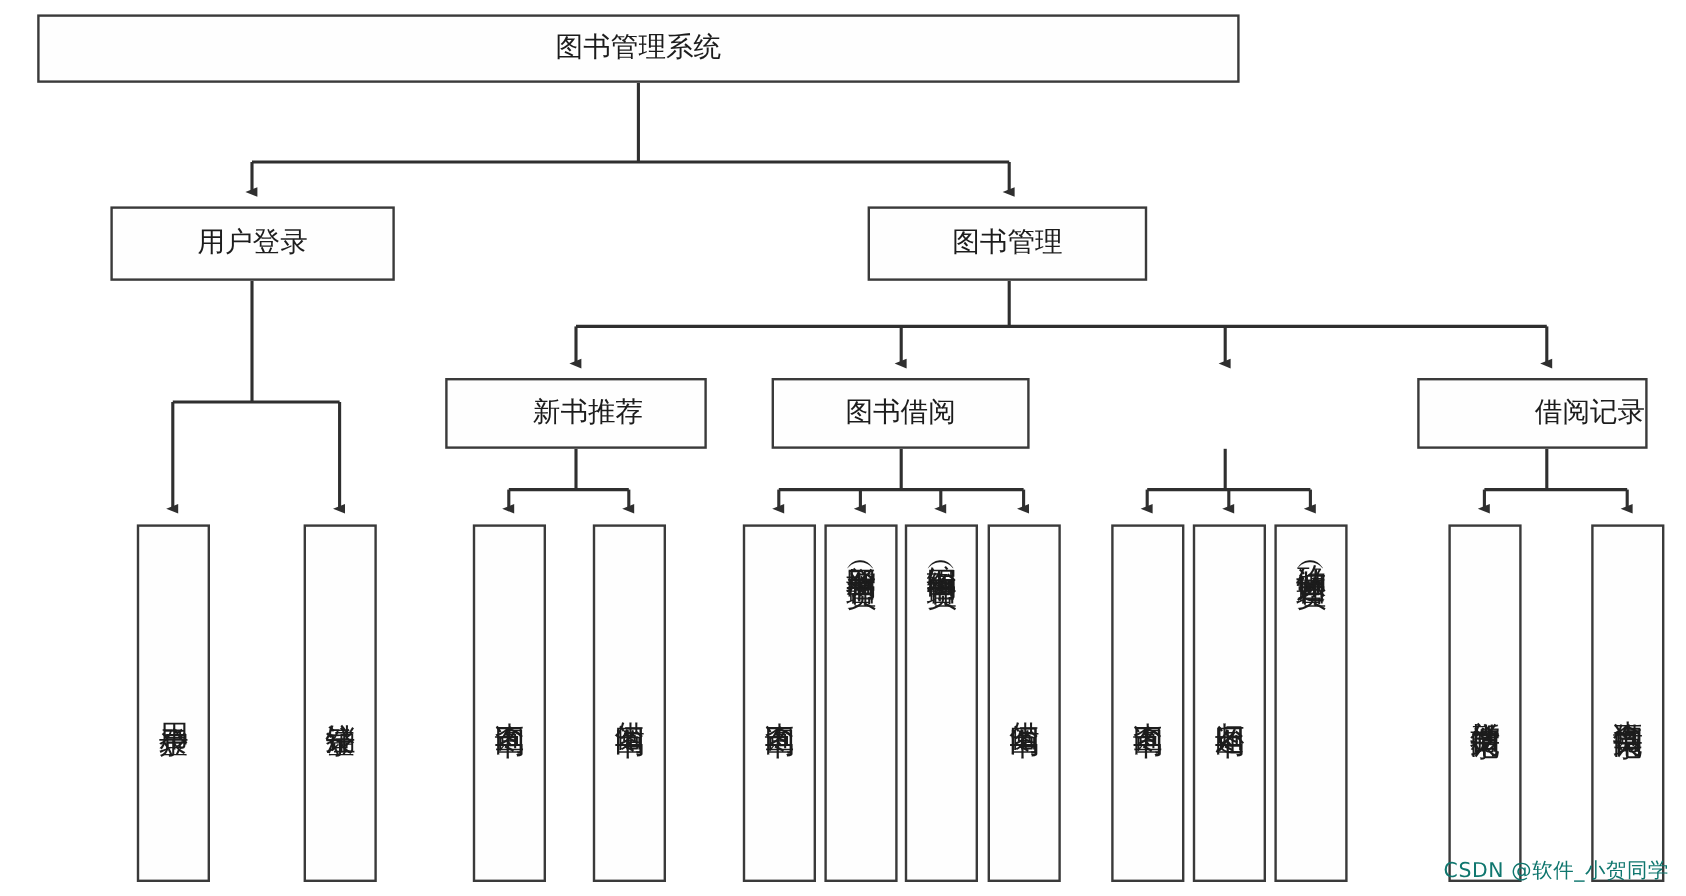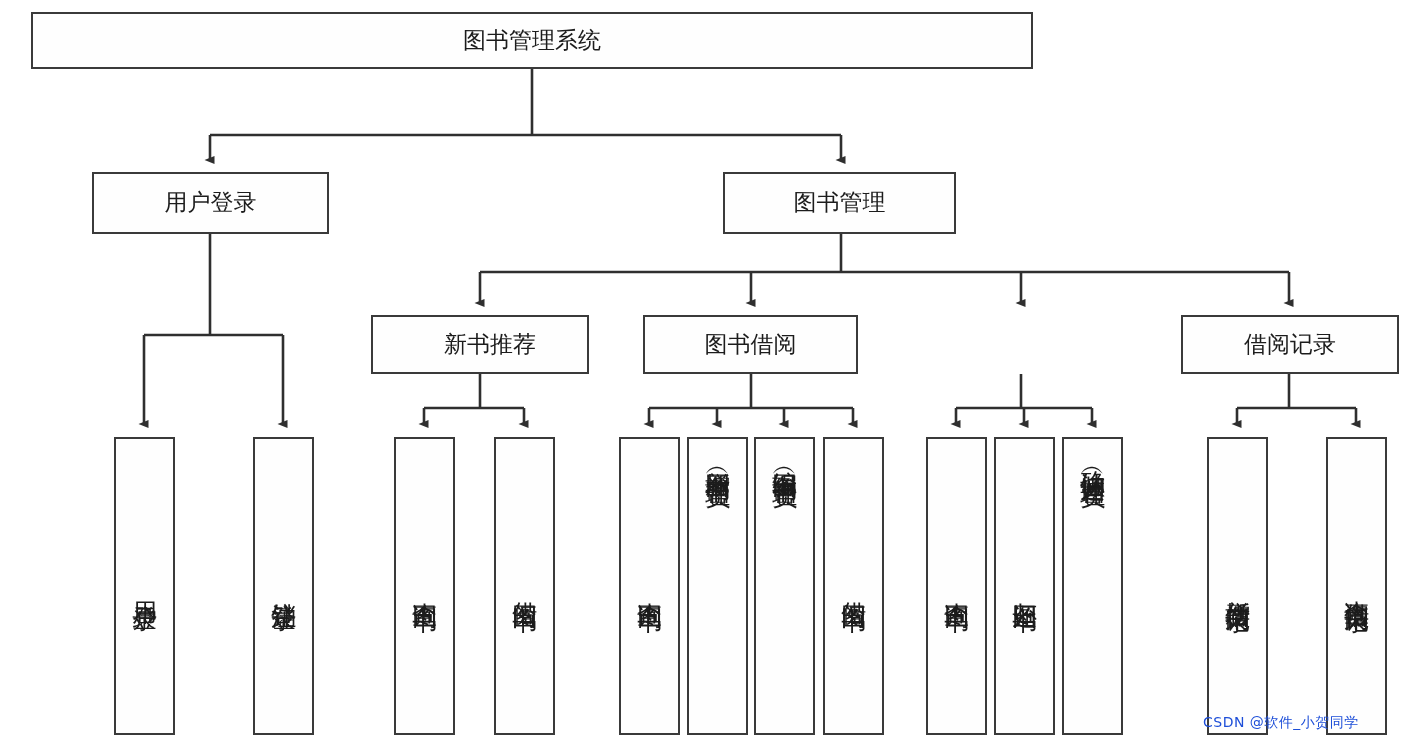--- a/index.html
+++ b/index.html
@@ -59,22 +59,22 @@
     text-orientation: upright;
     display: block;
     white-space: nowrap;
   }
   .node.vert.center {
     justify-content: center;
     padding-top: 0;
   }
   .watermark {
     position: absolute;
-    font-size: 14px;
-    color: #1d4ed8;
+    font-size: 17px;
+    color: #0f766e;
     white-space: nowrap;
     letter-spacing: 0.5px;
   }
 </style>
 </head>
 <body>
 
 <div id="diagram-root">
 
   <svg class="edges" viewBox="0 0 1405 747">
@@ -141,21 +141,21 @@
 
   <div class="node horiz" style="left:360px; top:315px; width:218px; height:59px;padding-left:20px;">
     <span class="label">新书推荐</span>
   </div>
 
   <div class="node horiz" style="left:632px; top:315px; width:215px; height:59px;text-align:right;">
     <span class="label">图书借阅</span>
   </div>
 
 
-  <div class="node horiz" style="left:1170px; top:315px; width:218px; height:59px;">
+  <div class="node horiz" style="left:1170px; top:315px; width:192px; height:59px;justify-content:flex-end;">
     <span class="label">借阅记录</span>
   </div>
 
   <div class="node vert center" style="left:103px; top:437px; width:61px; height:298px;">
     <span class="label">用户登录</span>
   </div>
 
   <div class="node vert center" style="left:242px; top:437px; width:61px; height:298px;">
     <span class="label">注销登录</span>
   </div>

